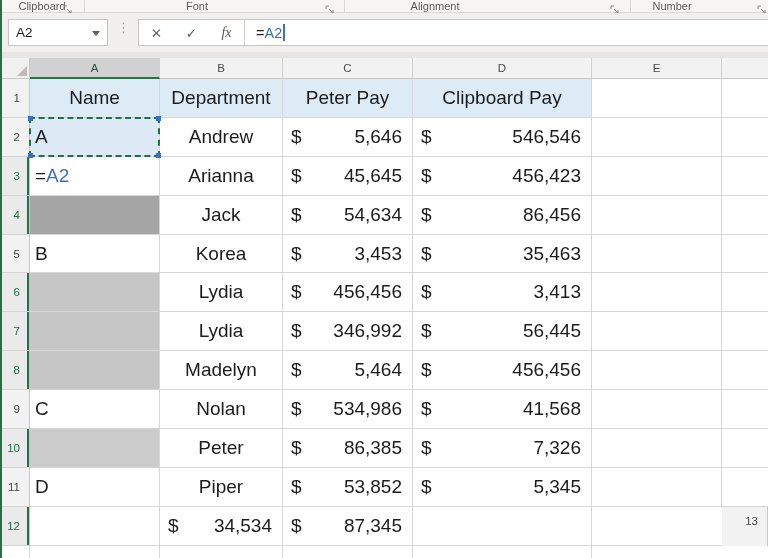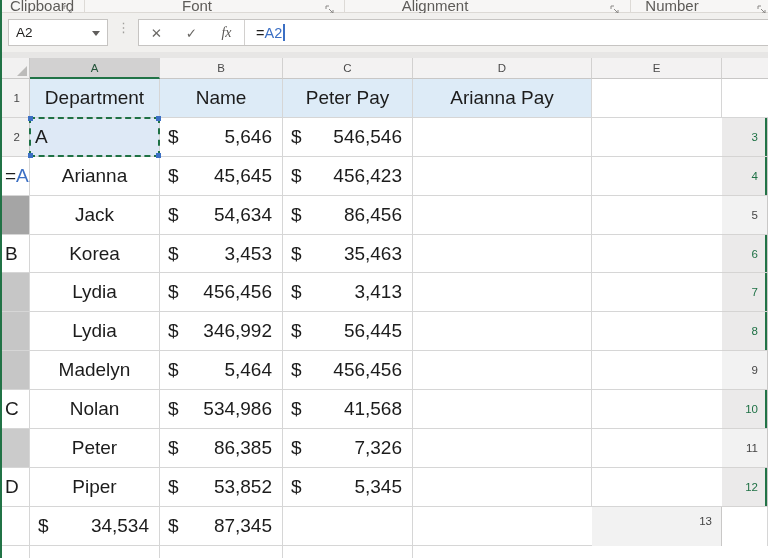--- a/index.html
+++ b/index.html
@@ -5,21 +5,21 @@
   * { margin:0; padding:0; box-sizing:border-box; }
   html,body { width:768px; height:558px; overflow:hidden; background:#fff;
               font-family:"Liberation Sans", sans-serif; }
   #app { position:relative; width:768px; height:558px; background:#fff; }
 
   
   #win-edge { position:absolute; left:0; top:0; width:2px; height:558px; background:var(--accent,#217346); z-index:60; }
 
   
   #ribbon { position:absolute; left:0; top:0; width:768px; height:13px; background:#f7f6f5; border-bottom:1px solid #dcd9d5; z-index:5; }
-  .glabel { position:absolute; top:0; font-size:15px; line-height:12px; color:#5d5b58; white-space:nowrap; transform:translateX(-50%); }
+  .glabel { position:absolute; top:0; font-size:11px; line-height:12px; color:#5d5b58; white-space:nowrap; transform:translateX(-50%); }
   .launcher { position:absolute; top:1px; width:10px; height:10px; transform:translateX(-50%); }
   .gsep { position:absolute; top:0; width:1px; height:13px; background:#dddad6; }
 
   
   #fbar { position:absolute; left:0; top:13px; width:768px; height:39px; background:#f1f0ee; z-index:5; }
   #namebox { position:absolute; left:8px; top:6px; width:100px; height:27px; background:#fff; border:1px solid #c6c4c2;
              display:flex; align-items:center; padding-left:7px; font-size:13.5px; color:#201f1e; }
   #namebox .dd { position:absolute; right:7px; top:11px; width:0; height:0;
                  border-left:4px solid transparent; border-right:4px solid transparent; border-top:5px solid #605e5c; }
   #fdots { position:absolute; left:117px; top:7px; font-size:13px; color:#a09e9c; letter-spacing:0; }
@@ -140,28 +140,29 @@
       <div class="corner">
         <div class="tri"></div>
       </div>
       <div class="colh colh--sel">A</div>
       <div class="colh">B</div>
       <div class="colh">C</div>
       <div class="colh">D</div>
       <div class="colh">E</div>
       <div class="colh colh--partial"></div>
       <div class="rowh">1</div>
+      <div class="cell cell--blue" style="background: rgb(221, 235, 247);">Name</div>
       <div class="cell cell--blue" style="background: rgb(221, 235, 247);">Department</div>
-      <div class="cell cell--blue" style="background: rgb(221, 235, 247);">Name</div>
       <div class="cell cell--blue" style="background: rgb(221, 235, 247);">Peter Pay</div>
-      <div class="cell cell--blue" style="background: rgb(221, 235, 247);">Arianna Pay</div>
+      <div class="cell cell--blue" style="background: rgb(221, 235, 247);">Clipboard Pay</div>
       <div class="cell"></div>
       <div class="cell cell--lastcol"></div>
       <div class="rowh">2</div>
       <div class="cell cell--left cell--ref" style="background: rgb(222, 233, 246);">A<div class="handle tl"></div><div class="handle tr"></div><div class="handle bl"></div><div class="handle br"></div></div>
+      <div class="cell cell--center">Andrew</div>
       <div class="cell cell--money">
         <div class="cur" style="display: inline;">$</div>
         <div class="amt" style="display: inline;">5,646</div>
       </div>
       <div class="cell cell--money">
         <div class="cur" style="display: inline;">$</div>
         <div class="amt" style="display: inline;">546,546</div>
       </div>
       <div class="cell"></div>
       <div class="cell cell--lastcol"></div>

